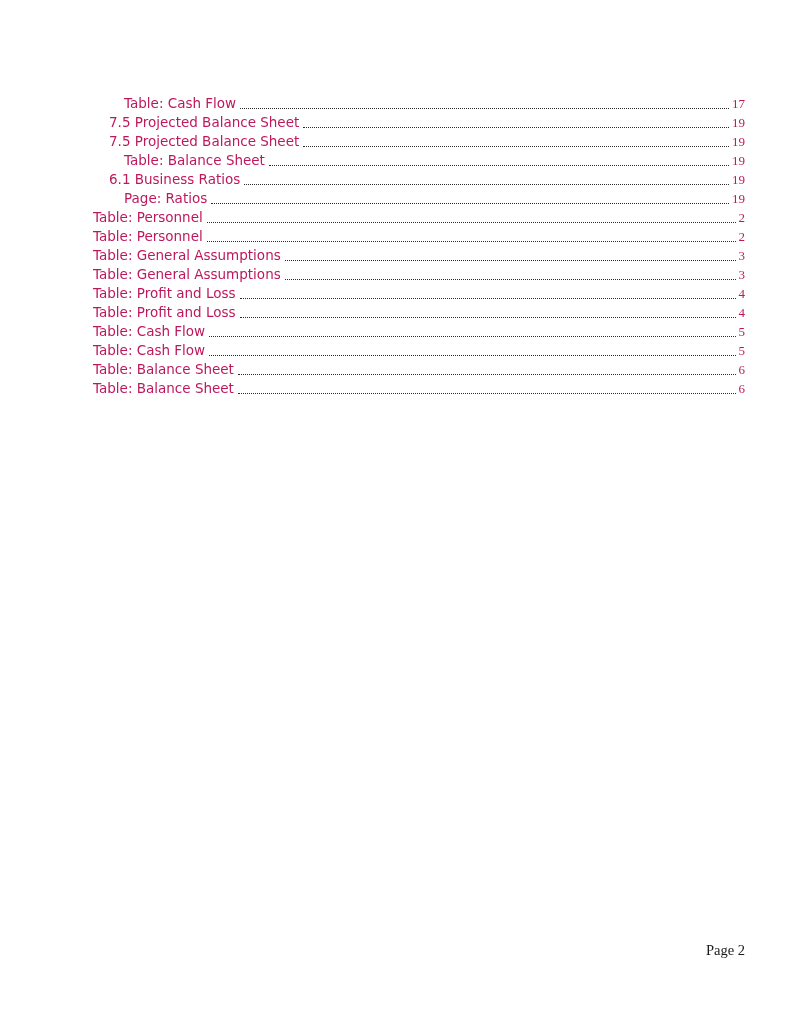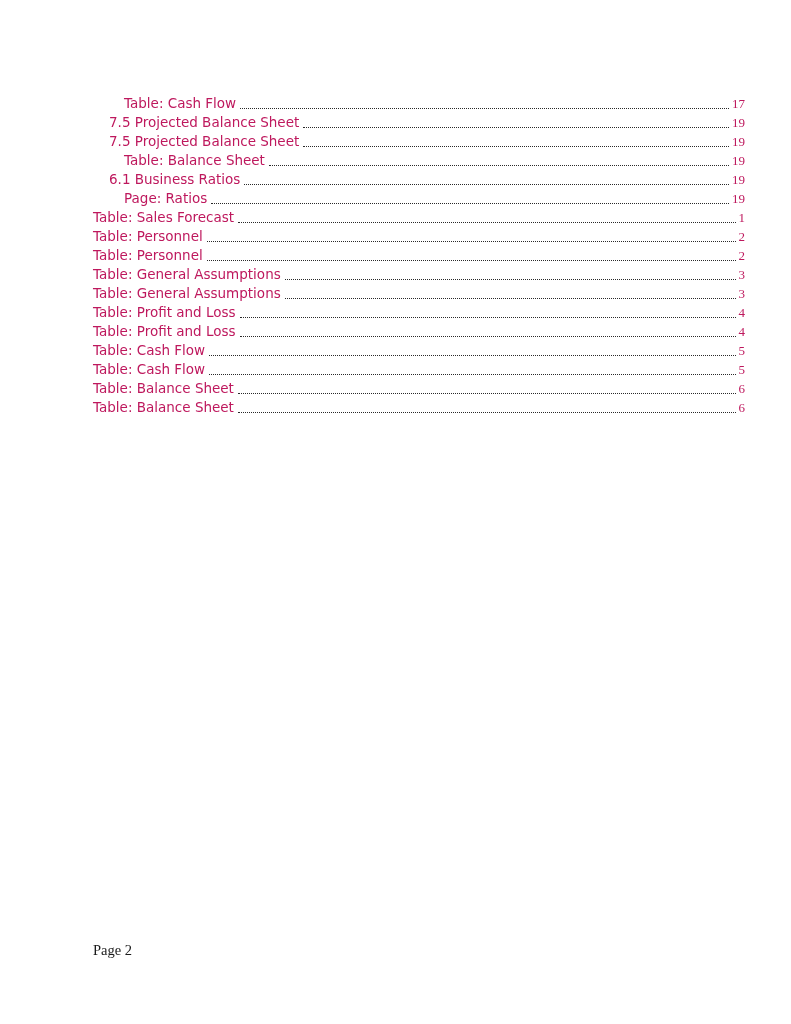--- a/index.html
+++ b/index.html
@@ -59,20 +59,21 @@
     white-space: nowrap;
     font-family: "Liberation Serif", serif;
     font-size: 13px;
     text-align: center;
   }
   .footer {
     position: absolute;
     top: 942px;
     left: 93px;
     width: 652px;
+    text-align: right;
     font-family: "Liberation Serif", serif;
     font-size: 14.5px;
     color: #1a1a1a;
   }
 </style>
 </head>
 <body>
 
 <div class="page">
 
@@ -99,25 +100,20 @@
   </div>
       <div class="row indent-1">
     <span class="label">6.1 Business Ratios</span>
     <span class="leader"></span>
     <span class="pagenum">19</span>
   </div>
       <div class="row indent-2">
     <span class="label">Page: Ratios</span>
     <span class="leader"></span>
     <span class="pagenum">19</span>
-  </div>
-      <div class="row indent-0">
-    <span class="label">Table: Sales Forecast</span>
-    <span class="leader"></span>
-    <span class="pagenum">1</span>
   </div>
       <div class="row indent-0">
     <span class="label">Table: Personnel</span>
     <span class="leader"></span>
     <span class="pagenum">2</span>
   </div>
       <div class="row indent-0">
     <span class="label">Table: Personnel</span>
     <span class="leader"></span>
     <span class="pagenum">2</span>

